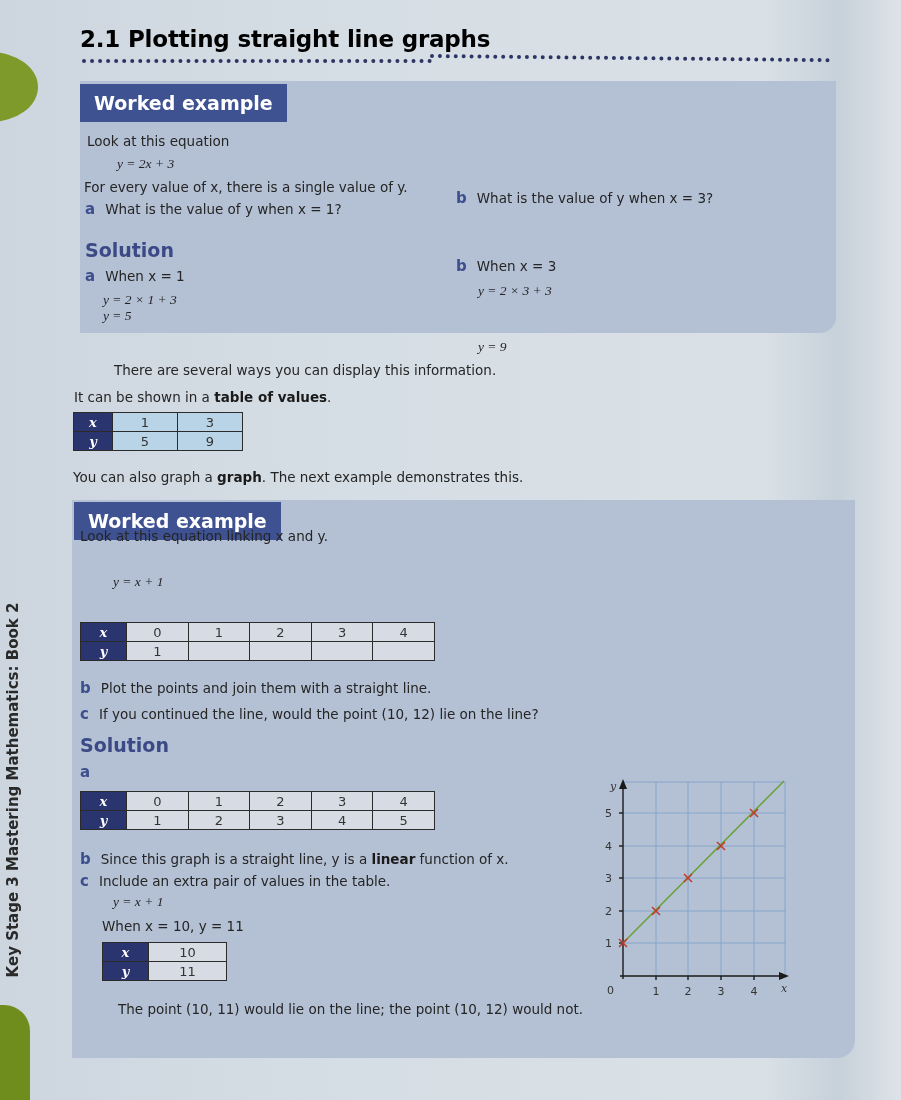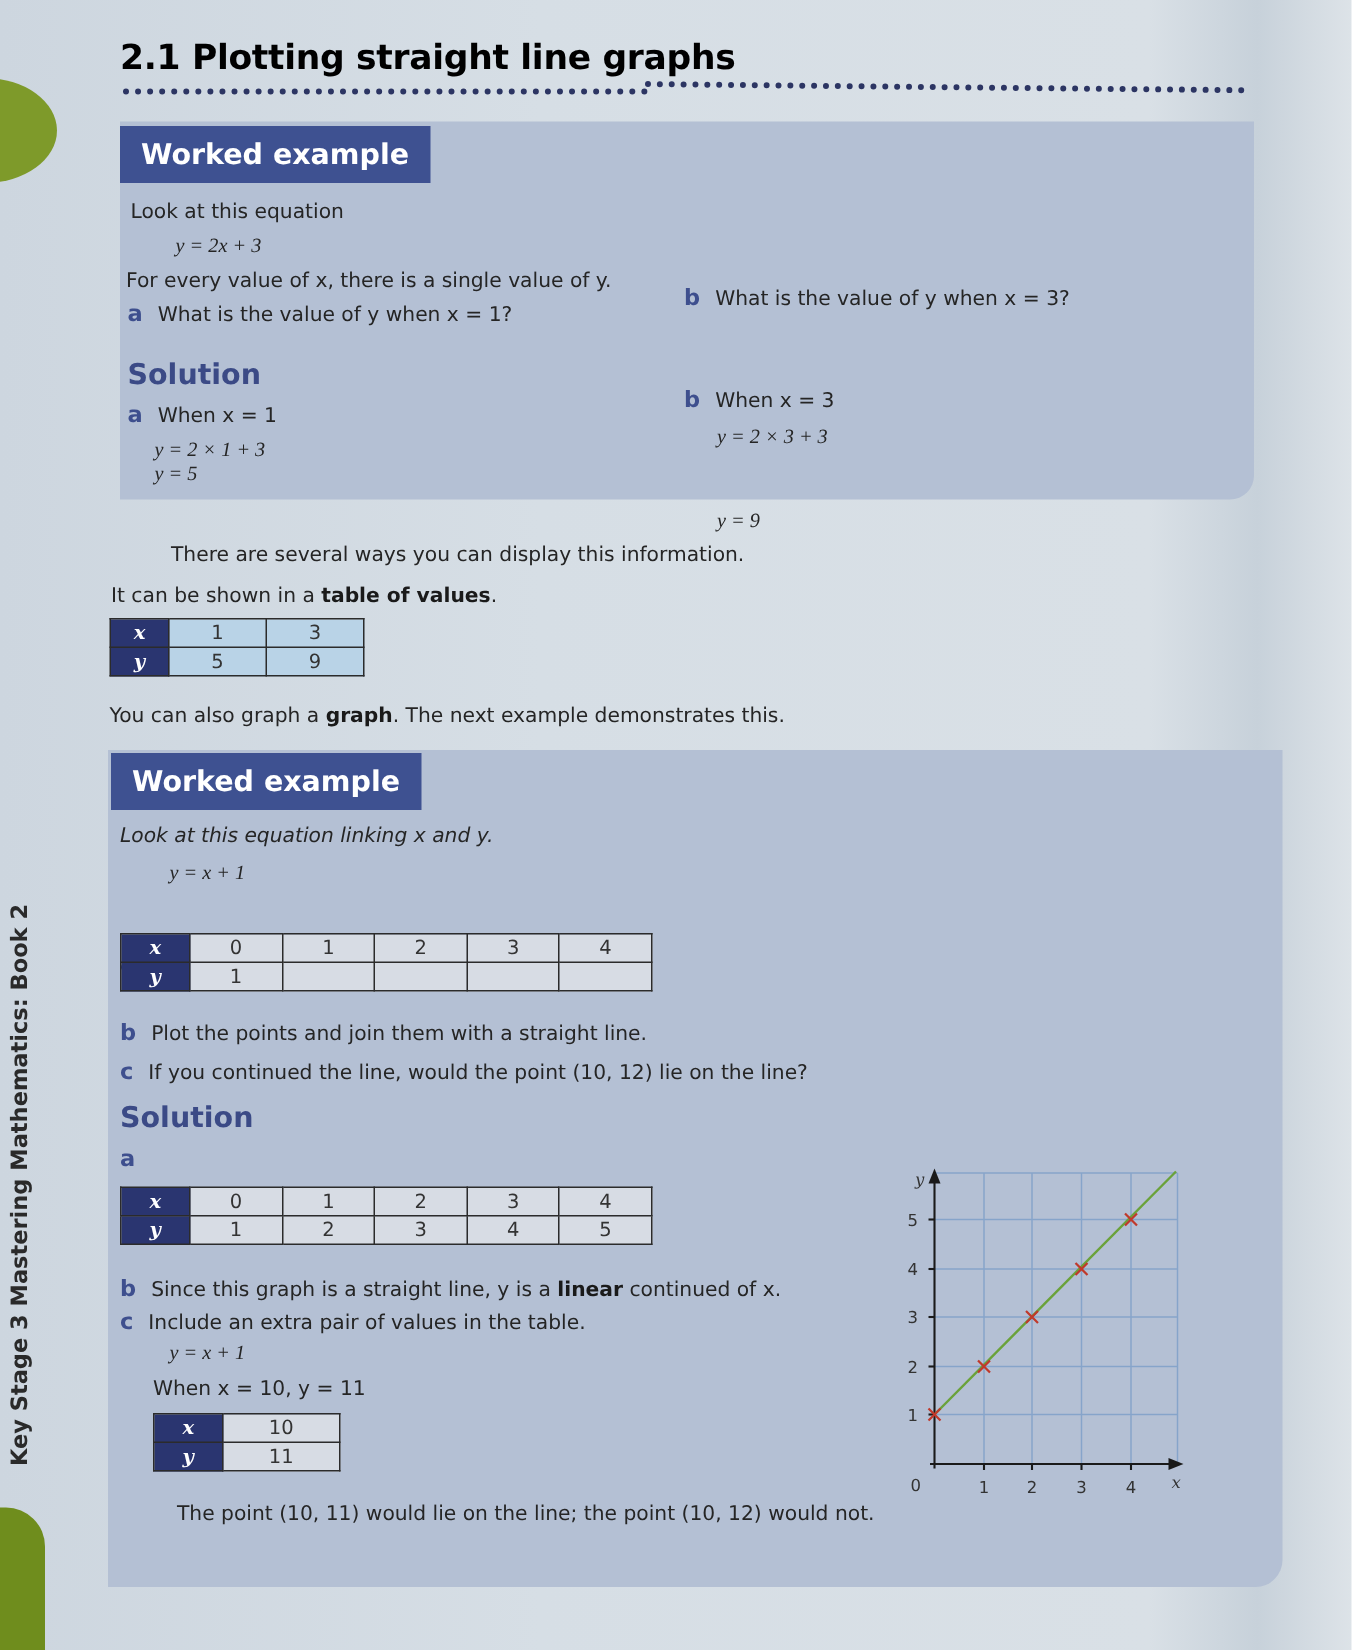--- a/index.html
+++ b/index.html
@@ -88,21 +88,21 @@
         <td class="c">9</td>
       </tr>
 </tbody>
   </table>
 <div class="abs txt" style="left:73px; top:469px;">
   <span>You can also graph a </span><b class="kw">graph</b><span>. The next example demonstrates this.</span>
 </div>
 
 <div class="abs box box2"></div>
 <div class="abs we-label" style="left:74px; top:502px;">Worked example</div>
-<div class="abs txt" style="left:80px; top:549px;font-style:italic;">Look at this equation linking x and y.</div>
+<div class="abs txt" style="left:80px; top:528px;">Look at this equation linking x and y.</div>
 <div class="abs txt serif-i" style="left:113px; top:574px;">y = x + 1</div>
 <div class="abs txt" style="left:80px; top:633px;">
   <span class="lab">a</span><span>Complete this table of values.</span>
 </div>
 <table class="tv grey" style="left:80px; top:622px; width:355px;">
   <tbody>
       <tr>
     <td class="h" style="width:45px;">x</td>
     <td class="c">0</td>
     <td class="c">1</td>
@@ -145,21 +145,21 @@
     <td class="c">1</td>
     <td class="c">2</td>
     <td class="c">3</td>
     <td class="c">4</td>
     <td class="c">5</td>
   </tr>
 </tbody>
   </table>
 
 <div class="abs txt" style="left:80px; top:850px;">
-  <span class="lab">b</span><span>Since this graph is a straight line, y is a </span><b class="kw">linear</b><span> continued of x.</span>
+  <span class="lab">b</span><span>Since this graph is a straight line, y is a </span><b class="kw">linear</b><span> function of x.</span>
 </div>
 <div class="abs txt" style="left:80px; top:872px;">
   <span class="lab">c</span><span>Include an extra pair of values in the table.</span>
 </div>
 <div class="abs txt serif-i" style="left:113px; top:894px;">y = x + 1</div>
 <div class="abs txt" style="left:102px; top:918px;">When x = 10, y = 11</div>
 
 <table class="tv grey" style="left:102px; top:942px; width:125px;">
   <tbody>
       <tr>

